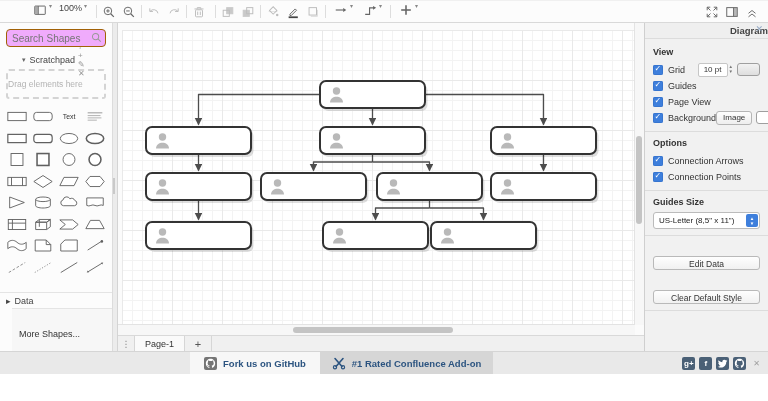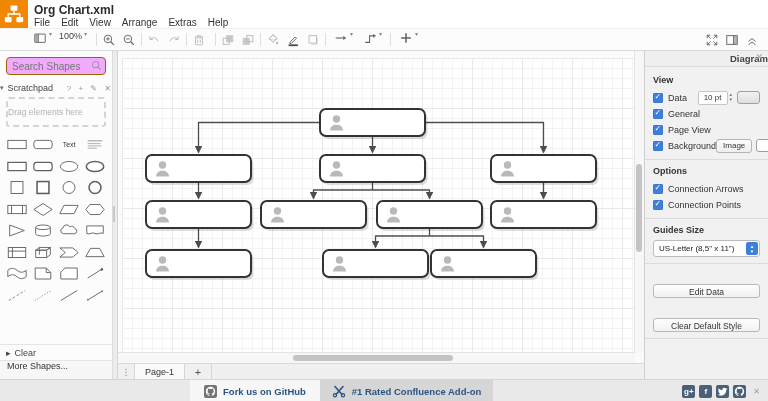--- a/index.html
+++ b/index.html
@@ -25,33 +25,33 @@
   .tb-right{position:absolute;right:9px;top:0;height:100%;display:flex;align-items:center;}
   .tb-right .tbi{margin-left:6px;}
   
   .main{display:flex;height:328px;}
   
   .sidebar{width:112px;background:#fcfcfc;display:flex;flex-direction:column;font-size:9px;position:relative;}
   .search-wrap{position:relative;margin:6px 6px 5px 6px;}
   .search-input{width:100%;box-sizing:border-box;height:18px;border:1px solid #a16207;border-radius:4px;
     font-size:10px;padding:0 16px 0 5px;color:#444;background:#f0abfc;font-family:inherit;outline:none;}
   .search-ic{position:absolute;right:4px;top:3px;width:11px;height:11px;color:#999;}
-  .sb-head{display:flex;align-items:center;height:16px;padding:0 0;color:#444;}
+  .sb-head{display:flex;align-items:center;height:16px;padding:0 22px;color:#444;}
   .sb-head .tri{font-size:7px;color:#666;margin-right:4px;}
   .sb-head .lbl{flex:1;}
   .sb-tools{color:#999;font-size:8px;letter-spacing:1px;}
   .sb-tools span{margin-left:3px;cursor:pointer;}
   .dragbox{margin:1px 6px 5px 6px;height:26px;border:2px dashed #d4d4d4;border-radius:3px;
     display:flex;align-items:center;justify-content:flex-start;color:#b3b3b3;font-size:8.5px;}
   .shape-grid{display:grid;grid-template-columns:repeat(4,26px);padding:2px 0 0 4px;}
   .shape-cell{width:26px;height:21.5px;display:flex;align-items:center;justify-content:center;cursor:pointer;}
   .shape-cell svg{width:22px;height:15px;display:block;color:#606060;}
   .sb-bottom{margin-top:auto;}
   .sb-misc{border-top:1px solid #e4e4e4;height:15px;display:flex;align-items:center;padding:0 6px;color:#444;}
-  .sb-more{border-top:1px solid #e4e4e4;height:18px;display:flex;align-items:flex-start;padding:0 7px;color:#333;background:#f7f7f7;}
+  .sb-more{border-top:1px solid #e4e4e4;height:18px;display:flex;align-items:flex-end;padding:12px 7px;color:#333;background:#f7f7f7;margin-left:12px;}
   .splitter{width:4px;background:#ececec;border-left:1px solid #dcdcdc;border-right:1px solid #d4d4d4;position:relative;}
   .splitter:after{content:"";position:absolute;left:0;top:155px;width:2px;height:16px;background:#c9c9c9;}
   
   .center{flex:1;display:flex;flex-direction:column;min-width:0;}
   .canvas{position:relative;flex:1;background:#fbfbfb;overflow:hidden;}
   .page{position:absolute;left:4px;top:7px;right:9px;bottom:10px;background-color:#fff;
     background-image:
       linear-gradient(to right,#e9e9e9 1px,transparent 1px),
       linear-gradient(to bottom,#e9e9e9 1px,transparent 1px),
       linear-gradient(to right,#f3f3f3 1px,transparent 1px),
@@ -118,36 +118,20 @@
   .soc{width:13px;height:13px;border-radius:2px;background:#4a6076;color:#fff;display:flex;
     align-items:center;justify-content:center;margin-left:4px;font-size:8px;font-weight:bold;}
   .soc.txt{font-size:8px;}
   .foot-close{margin-left:7px;color:#a0a0a0;font-size:8px;}
 </style>
 </head>
 <body>
 
 <div class="window">
 
-  <div class="header">
-    <div class="logo">
-      <svg viewBox="0 0 28 28">
-        <g stroke="#fff" stroke-width="1.4" fill="none">
-          <path d="M14 11v3 M14 14H8.2V17 M14 14h5.8V17"></path>
-        </g>
-        <g fill="#fff">
-          <rect x="10.6" y="5.6" width="6.8" height="5.2" rx="1"></rect>
-          <rect x="4.8" y="17" width="6.8" height="5.2" rx="1"></rect>
-          <rect x="16.4" y="17" width="6.8" height="5.2" rx="1"></rect>
-        </g>
-      </svg>
-    </div>
-    <div class="doc-title">Org Chart.xml</div>
-    <div class="menubar" id="menubar"><span class="menu-item">File</span><span class="menu-item">Edit</span><span class="menu-item">View</span><span class="menu-item">Arrange</span><span class="menu-item">Extras</span><span class="menu-item">Help</span></div>
-  </div>
 
   <div class="toolbar">
     <span class="tbtn">
       <span class="tbi">
           <svg viewBox="0 0 16 16" fill="none" stroke="currentColor" stroke-width="1.1">
             <rect x="2" y="3.5" width="12" height="9.5" rx="0.5"></rect>
             <line x1="6" y1="3.5" x2="6" y2="13"></line>
             <rect x="2.6" y="4.1" width="2.9" height="8.3" fill="currentColor" stroke="none" opacity=".55"></rect>
           </svg>
         </span>
@@ -474,21 +458,21 @@
           <div class="shape-cell">
             <svg viewBox="0 0 24 16" fill="#fff" stroke="currentColor" stroke-width="1">
               <line x1="4.5" y1="12.6" x2="19.5" y2="3.4"></line>
               <path d="M3 13.5l2.6-.3-1.5-1.8z M21 2.5l-2.6.3 1.5 1.8z" fill="currentColor" stroke="none"></path>
             </svg>
           </div>
         </div>
       <div class="sb-bottom">
         <div class="sb-misc">
           <span class="tri" style="margin-right:4px">▸</span>
-          <span>Clear</span>
+          <span>Data</span>
         </div>
         <div class="sb-more">
           <span>More Shapes...</span>
         </div>
       </div>
     </div>
     <div class="splitter"></div>
 
     <div class="center">
       <div class="canvas">
@@ -596,31 +580,31 @@
 
     <div class="panel">
       <div class="panel-header">
         <span>Diagram</span>
         <span class="panel-close">✕</span>
       </div>
       <div class="panel-body">
         <div class="p-heading">View</div>
         <div class="p-row">
           <span class="chk"></span>
-          <span class="lab">Data</span>
+          <span class="lab">Grid</span>
           <span class="mini-input">10 pt</span>
           <span class="stepper">
             <span>▲</span>
               <span>▼</span>
           </span>
           <span class="swatch"></span>
         </div>
         <div class="p-row">
           <span class="chk"></span>
-          <span class="lab">General</span>
+          <span class="lab">Guides</span>
         </div>
         <div class="p-row">
           <span class="chk"></span>
           <span class="lab">Page View</span>
         </div>
         <div class="p-row">
           <span class="chk"></span>
           <span class="lab">Background</span>
           <span class="mini-btn">Image</span>
           <span class="swatch white"></span>

